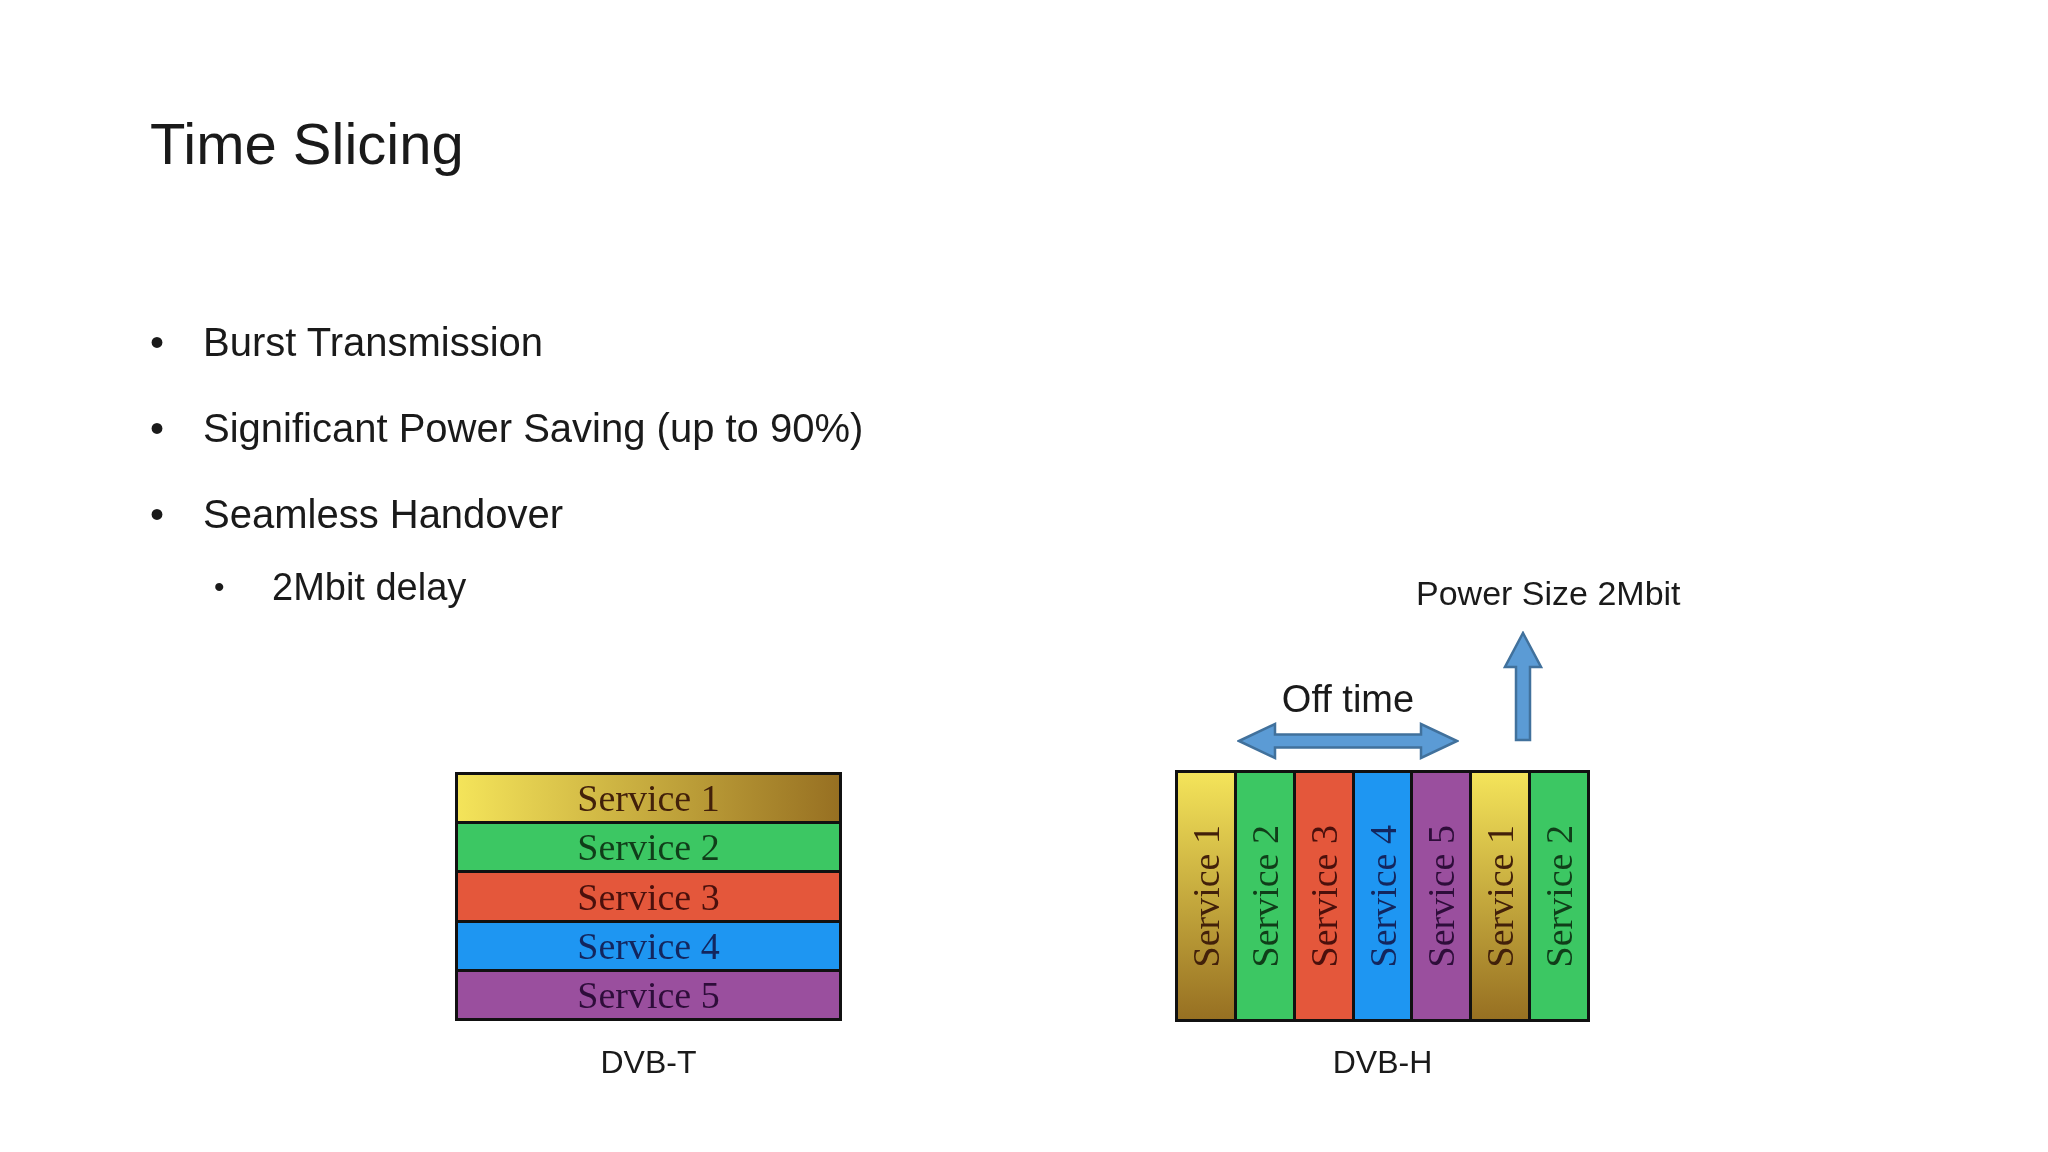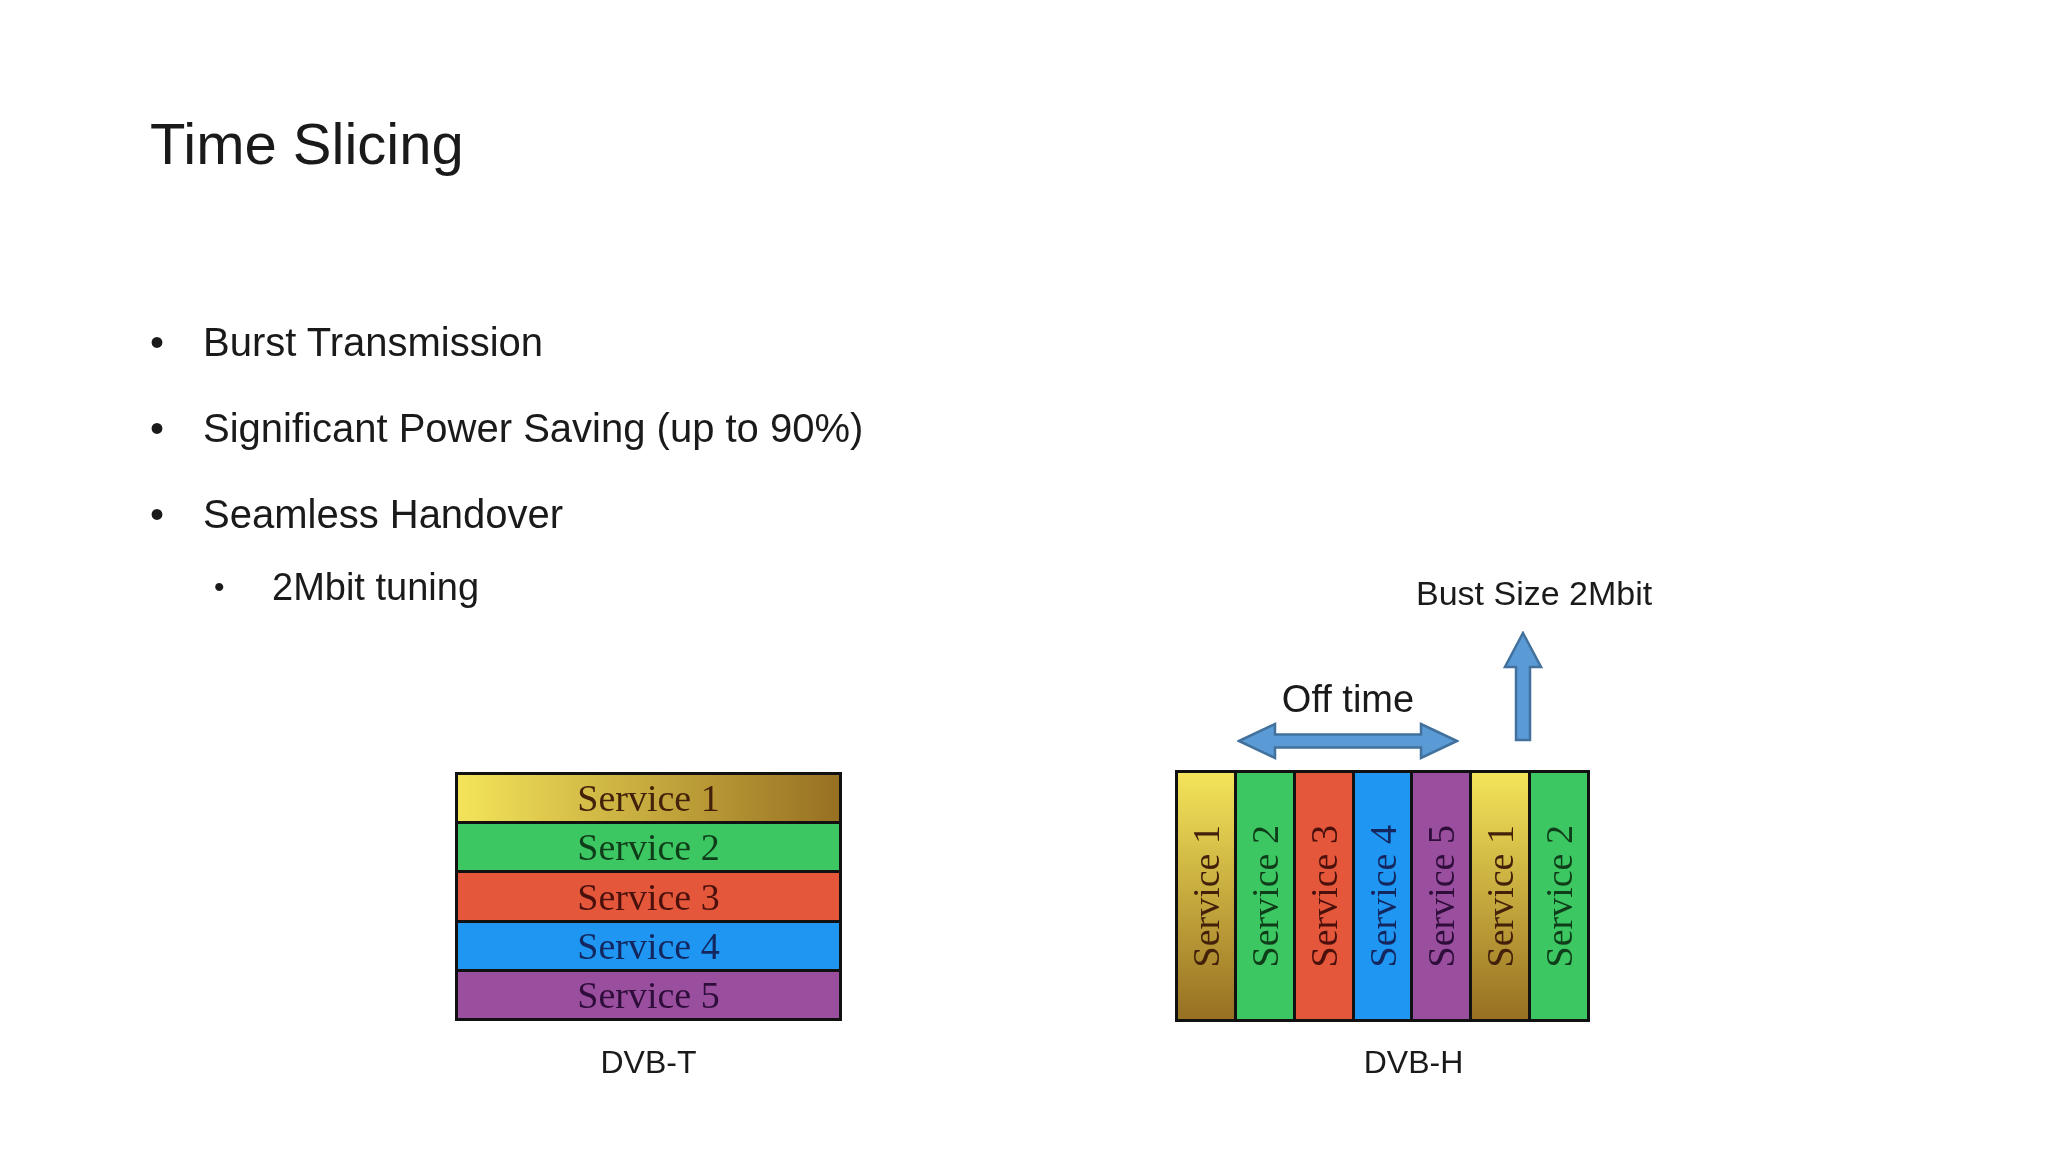--- a/index.html
+++ b/index.html
@@ -57,21 +57,21 @@
   .s1h { background:linear-gradient(to right,var(--service1-grad-start),var(--service1-grad-end)); color:var(--service1-text); }
   .s1v { background:linear-gradient(to bottom,var(--service1-grad-start),var(--service1-grad-end)); color:var(--service1-text); }
   .s2  { background:var(--service2-bg); color:var(--service2-text); }
   .s3  { background:var(--service3-bg); color:var(--service3-text); }
   .s4  { background:var(--service4-bg); color:var(--service4-text); }
   .s5  { background:var(--service5-bg); color:var(--service5-text); }
 
   
   .caption { position:absolute; font-size:32px; color:var(--text); text-align:center; white-space:nowrap; }
   .cap-dvbt { left:455px; width:387px; top:1044px; }
-  .cap-dvbh { left:1206px; width:415px; top:1044px;text-align:center; }
+  .cap-dvbh { left:1175px; width:415px; top:1044px;text-align:center; }
   .offtime-label { position:absolute; left:1238px; width:220px; top:678px; text-align:center; font-size:38px; color:var(--text); white-space:nowrap; }
   .burst-label   { position:absolute; left:1416px; top:574px; font-size:34px; color:var(--text); white-space:nowrap; }
   .h-arrow { position:absolute; left:1237px; top:721px; width:222px; height:40px; }
   .v-arrow { position:absolute; left:1503px; top:631px; width:40px; height:112px; }
   .arrow-shape { fill:var(--arrow-fill); stroke:var(--arrow-stroke); stroke-width:2.5; }
 </style>
 </head>
 <body>
 
 <div class="slide">
@@ -86,21 +86,21 @@
     <div class="bullet-row">
       <span class="dot"></span>
       <span>Significant Power Saving (up to 90%)</span>
     </div>
     <div class="bullet-row">
       <span class="dot"></span>
       <span>Seamless Handover</span>
     </div>
     <div class="bullet-row sub">
       <span class="dot"></span>
-      <span>2Mbit tuning</span>
+      <span>2Mbit delay</span>
     </div>
   </div>
 
   <div class="figure-dvbt">
     <div class="bar s1h">
       <span>Service 1</span>
     </div>
     <div class="bar s2">
       <span>Service 2</span>
     </div>
@@ -139,18 +139,18 @@
       <span class="vtext">Service 2</span>
     </div>
   </div>
   <div class="caption cap-dvbh">DVB-H</div>
 
   <div class="offtime-label">Off time</div>
   <svg class="h-arrow" viewBox="0 0 222 40">
     <polygon class="arrow-shape" points="2,20 38,3 38,13.5 184,13.5 184,3 220,20 184,37 184,26.5 38,26.5 38,37"></polygon>
   </svg>
 
-  <div class="burst-label">Bust Size 2Mbit</div>
+  <div class="burst-label">Power Size 2Mbit</div>
   <svg class="v-arrow" viewBox="0 0 40 112">
     <polygon class="arrow-shape" points="20,2 38,36 27,36 27,109 13,109 13,36 2,36"></polygon>
   </svg>
 
 </div>
 
 </body></html>

